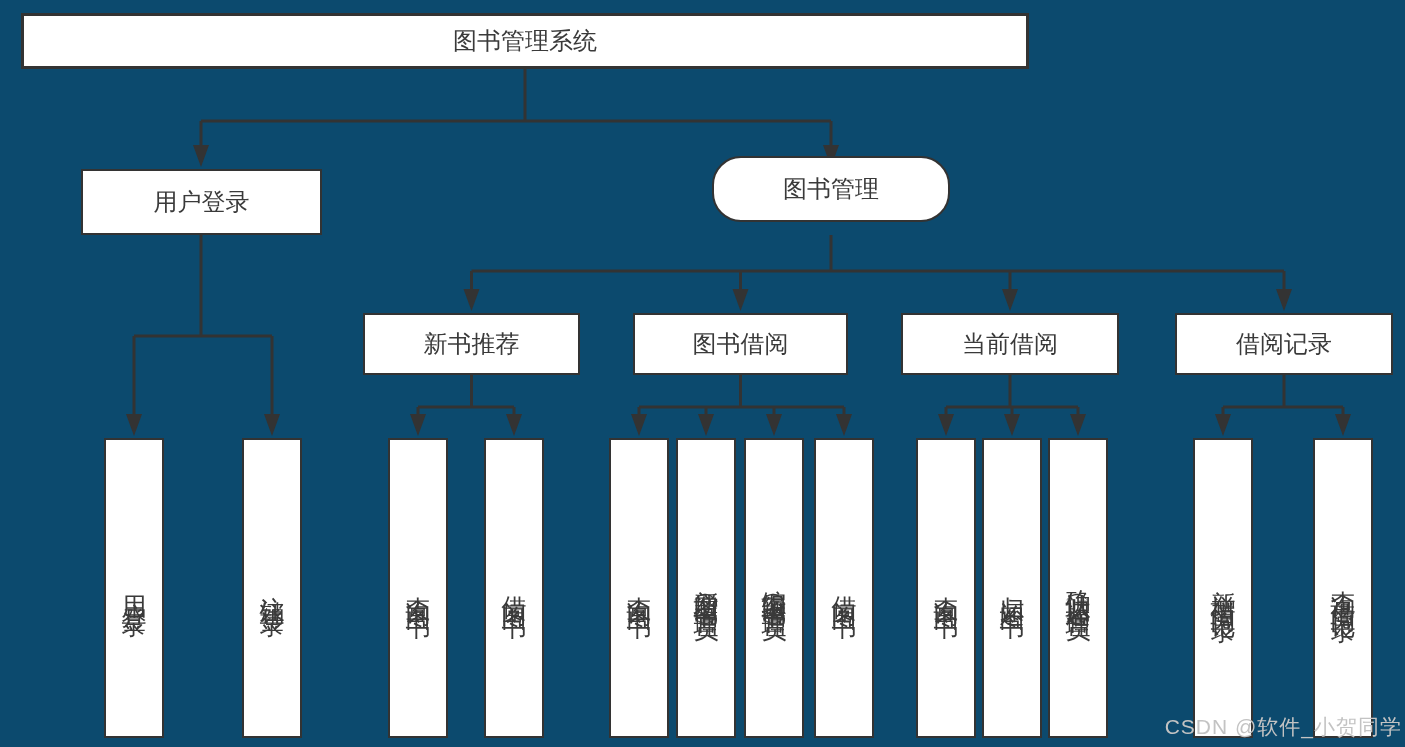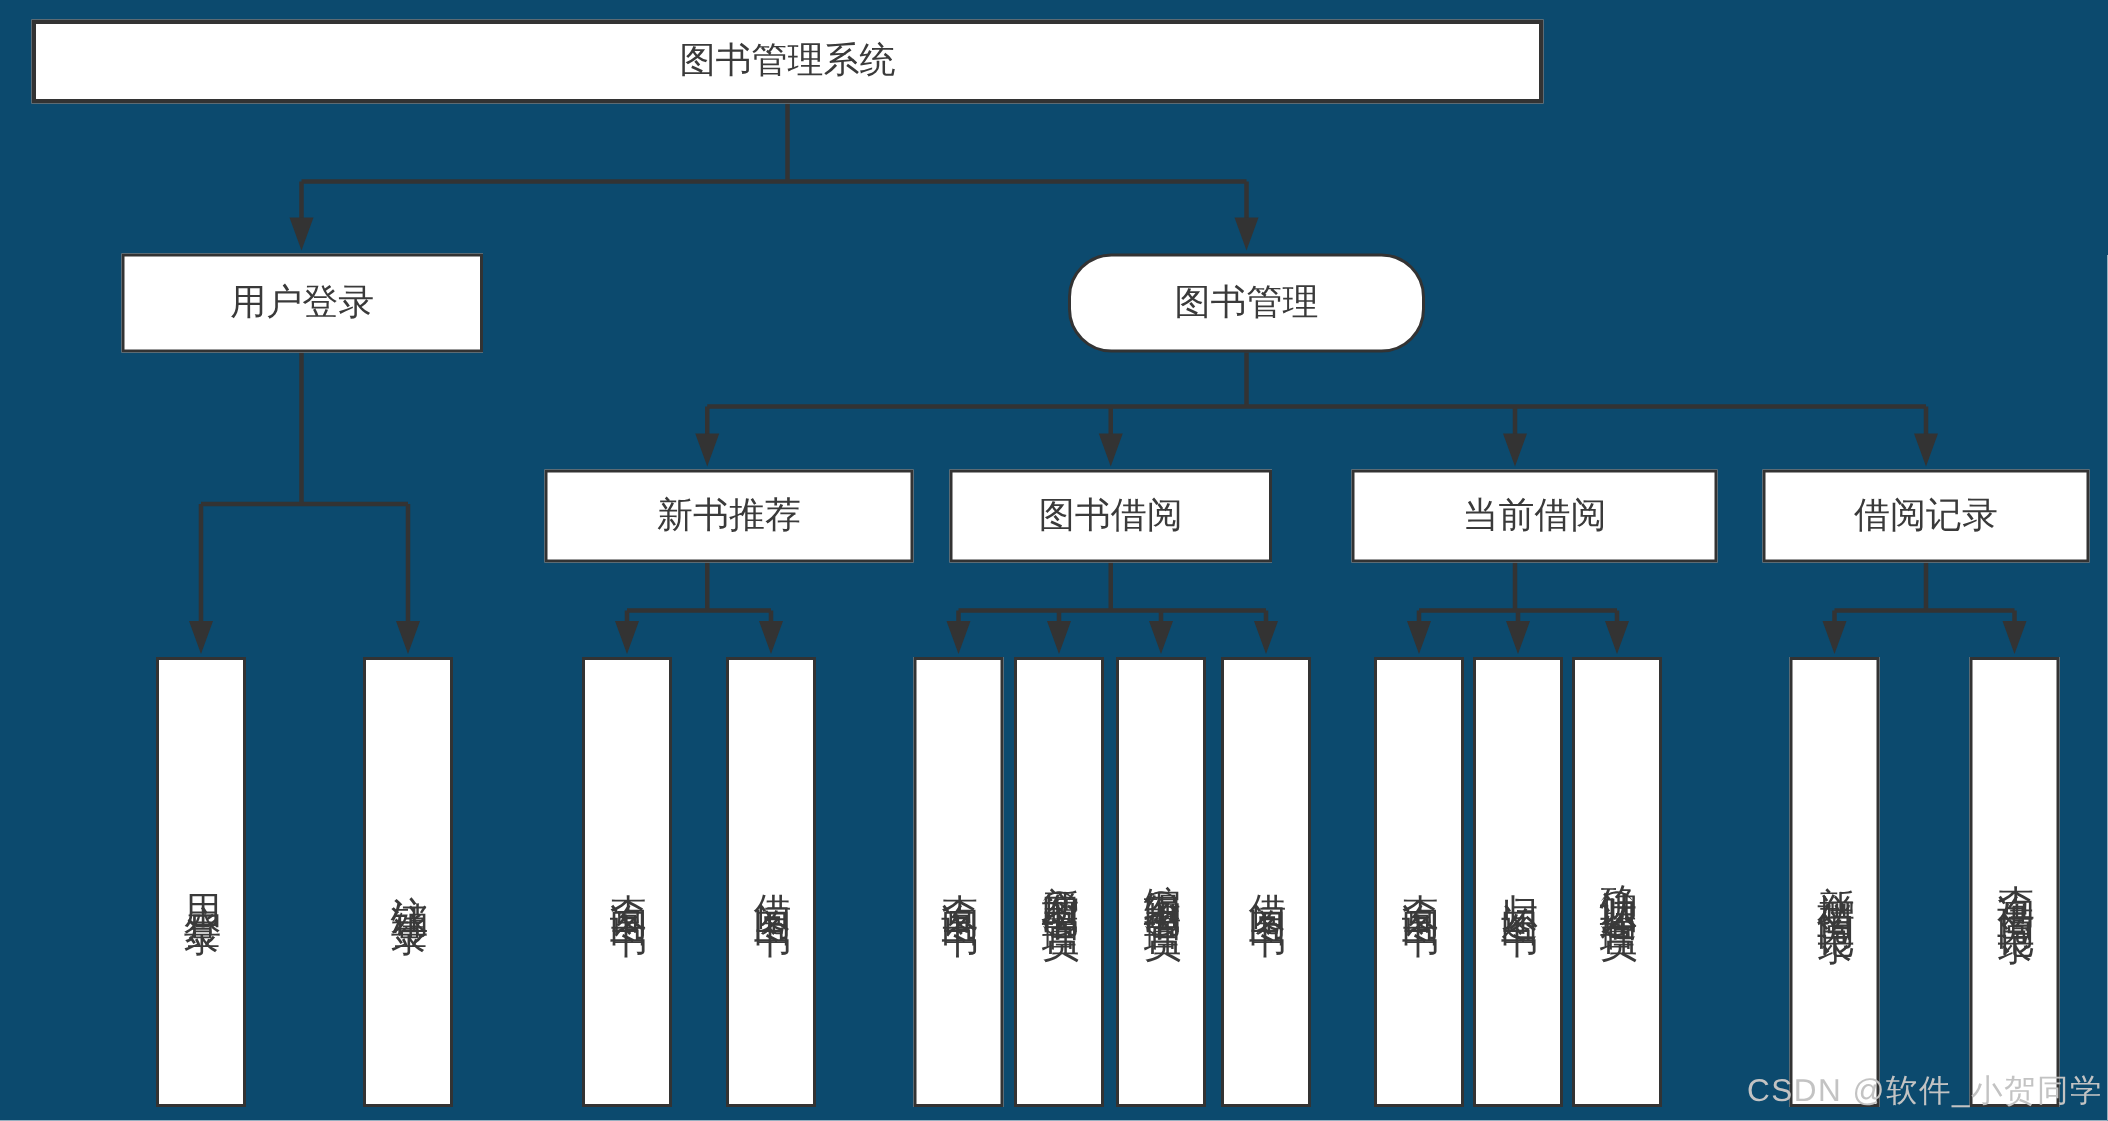--- a/index.html
+++ b/index.html
@@ -110,31 +110,31 @@
     </g>
   </svg>
 
   <div class="box h-box" style="left:21px; top:13px; width:1008px; height:56px; border-width:3px;">
     <span>图书管理系统</span>
   </div>
 
   <div class="box h-box" style="left:81px; top:169px; width:241px; height:66px;">
     <span>用户登录</span>
   </div>
-  <div class="box h-box" style="left:712px; top:169px; width:238px; height:66px;border-radius:29px;">
+  <div class="box h-box" style="left:712px; top:156px; width:238px; height:66px;border-radius:29px;">
     <span>图书管理</span>
   </div>
 
-  <div class="box h-box" style="left:363px; top:313px; width:246px; height:62px;">
+  <div class="box h-box" style="left:363px; top:313px; width:217px; height:62px;">
     <span>新书推荐</span>
   </div>
   <div class="box h-box" style="left:633px; top:313px; width:215px; height:62px;">
     <span>图书借阅</span>
   </div>
-  <div class="box h-box" style="left:901px; top:313px; width:244px; height:62px;">
+  <div class="box h-box" style="left:901px; top:313px; width:218px; height:62px;">
     <span>当前借阅</span>
   </div>
   <div class="box h-box" style="left:1175px; top:313px; width:218px; height:62px;text-align:center;">
     <span>借阅记录</span>
   </div>
 
   <div class="box v-box" style="left:104px; top:438px; width:60px; height:300px;">
     <span>用户登录</span>
   </div>
   <div class="box v-box" style="left:242px; top:438px; width:60px; height:300px;">

